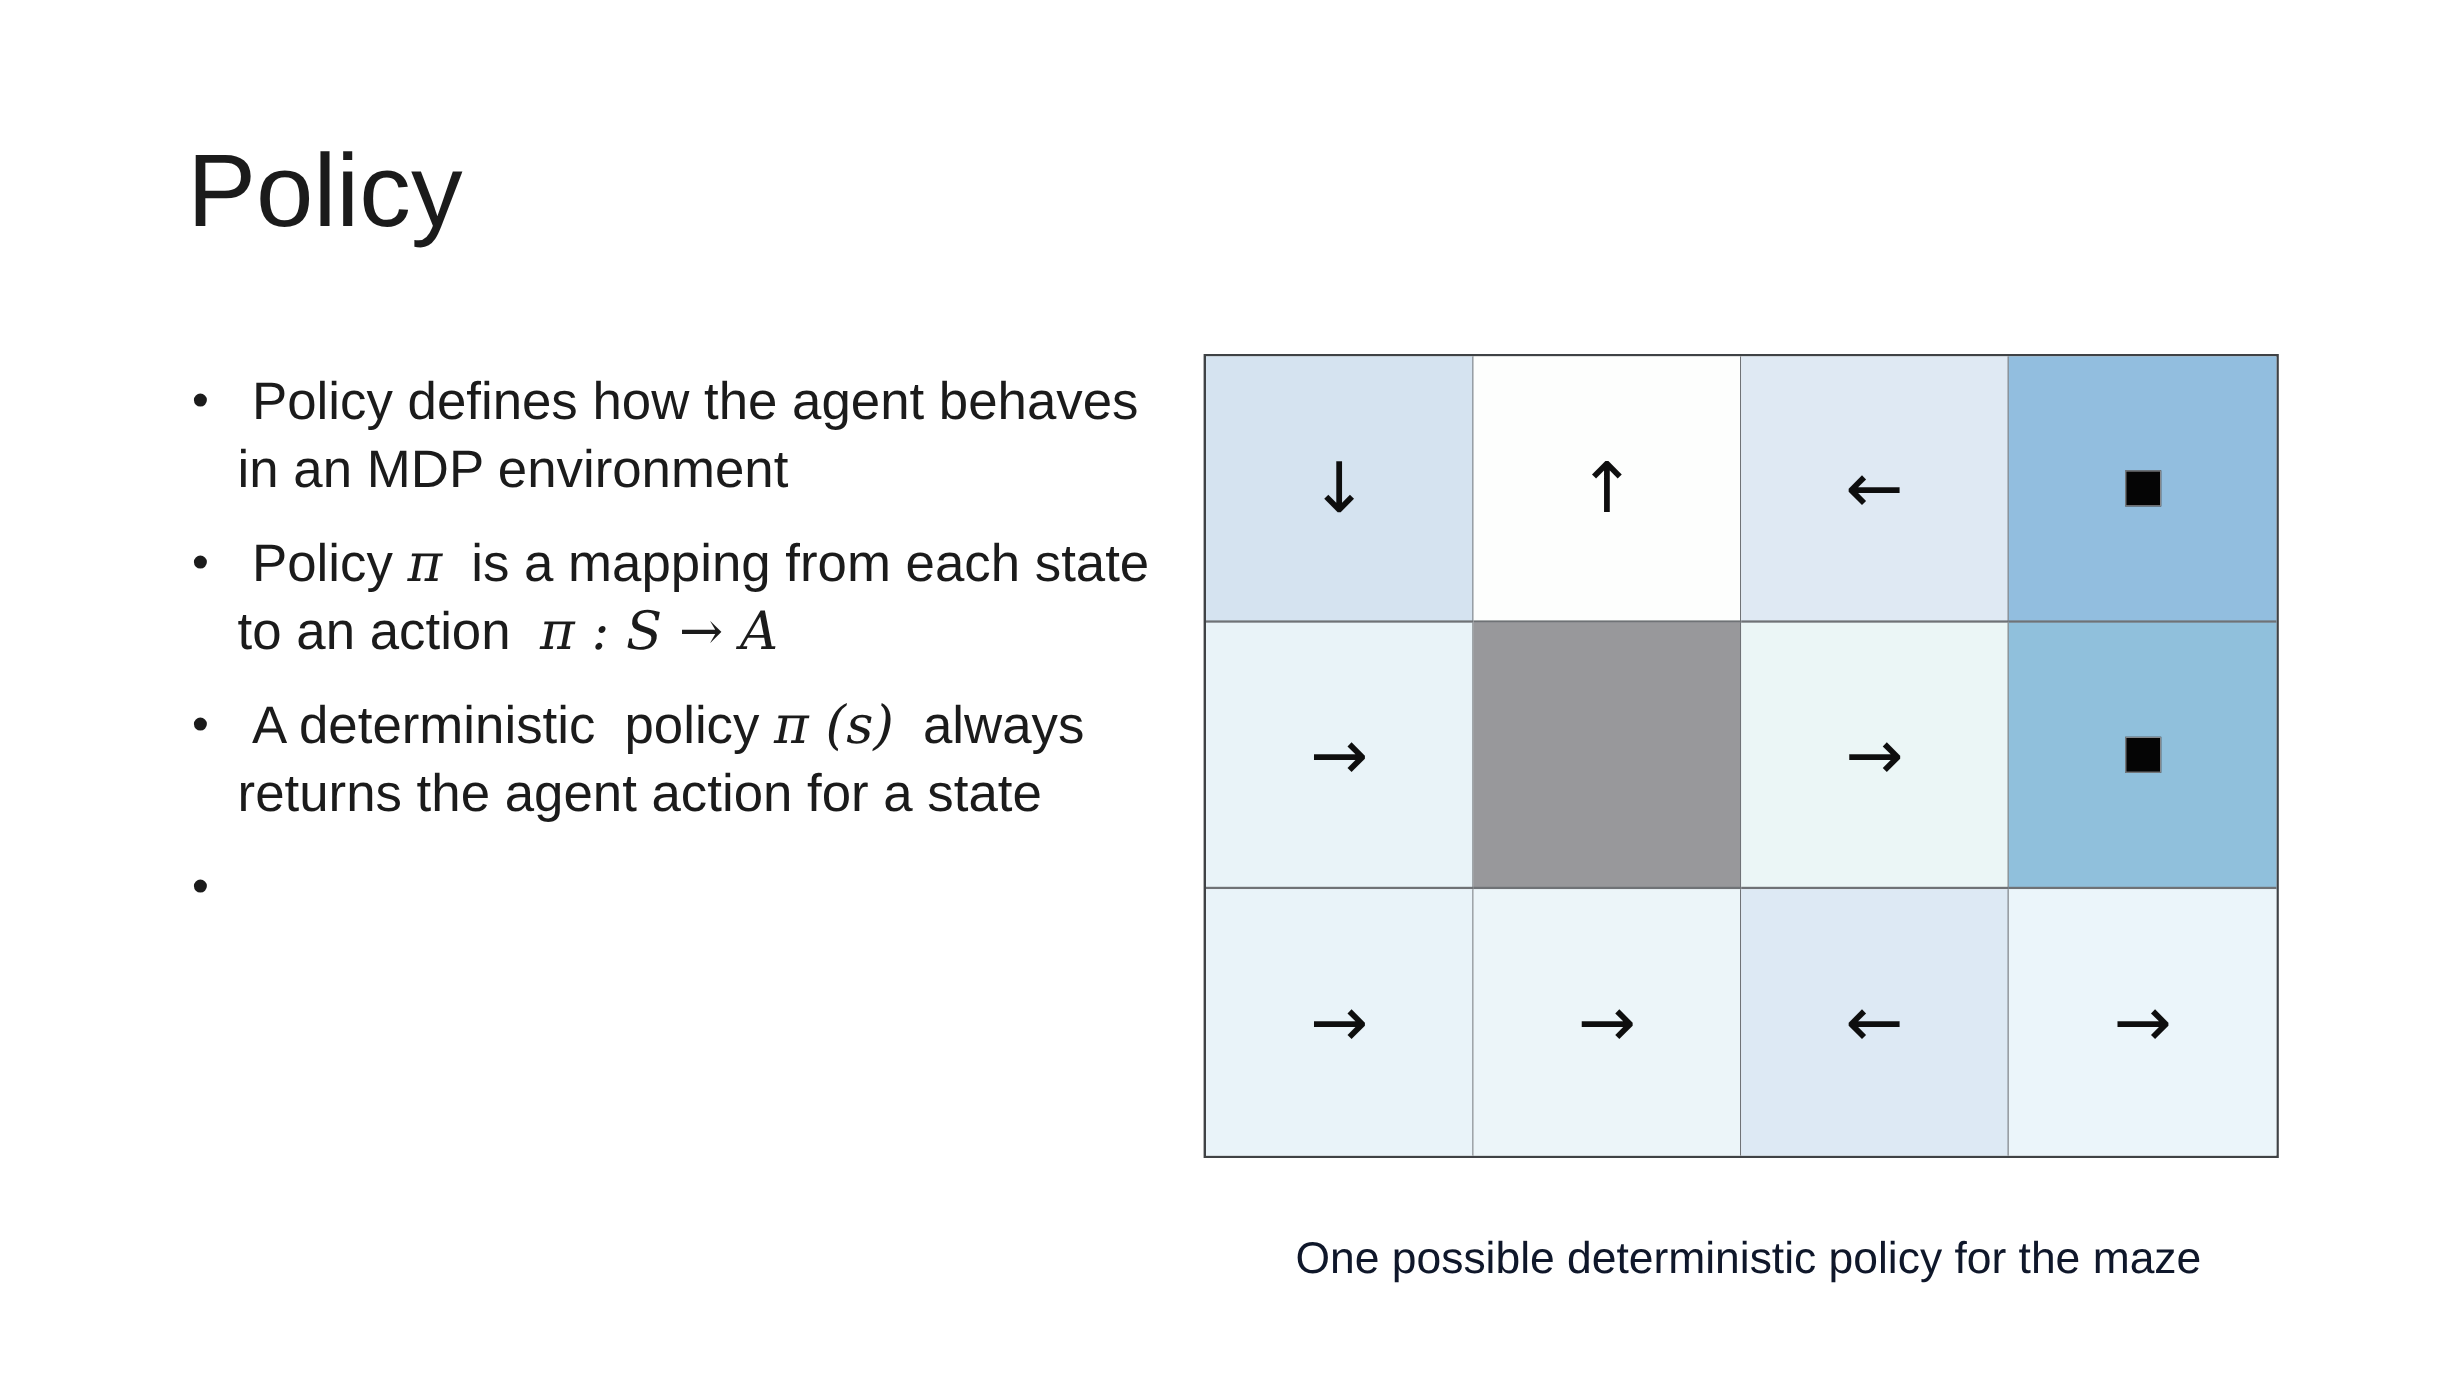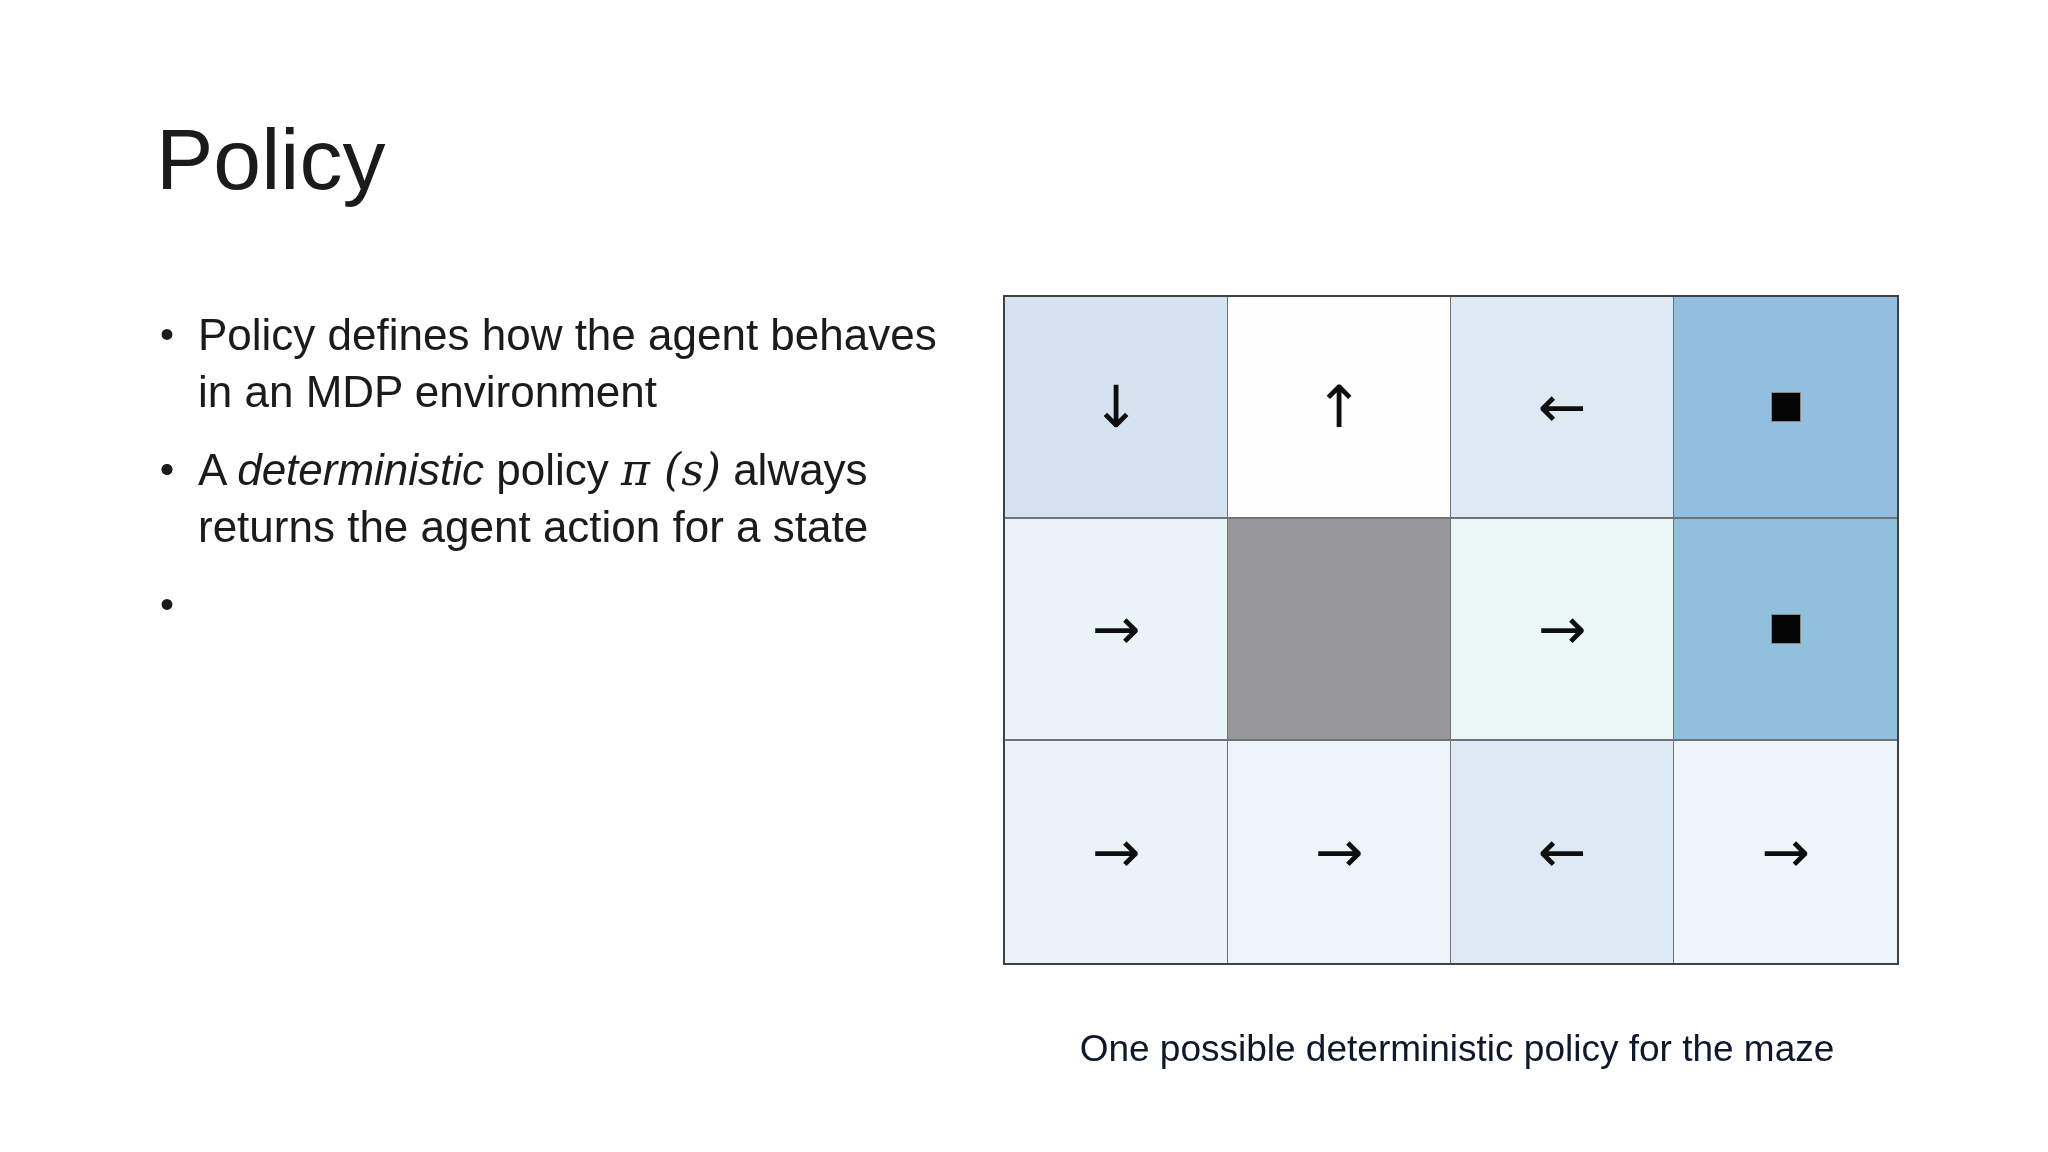--- a/index.html
+++ b/index.html
@@ -41,22 +41,22 @@
     line-height: 57px;
     white-space: pre-wrap;
     color: #1b1b1b;
   }
   .bullet .marker {
     position: absolute;
     left: 2px;
     top: 0;
     font-size: 40px;
   }
-  .run-p { font-style: normal; }
-  .run-i { font-style: italic; }
+  .run-p { font-style: normal; margin-left: 12px; }
+  .run-i { }
   .run-m {
     font-family: "DejaVu Serif", serif;
     font-style: italic;
   }
   .maze {
     position: absolute;
     left: 1003px;
     top: 295px;
     width: 896px;
     height: 670px;
@@ -102,21 +102,22 @@
   }
 </style>
 </head>
 <body>
 
 <div class="slide">
   <h1 class="title">Policy</h1>
   <div class="bullets" id="bullets">
       <div class="bullet"><span class="marker">•</span><span><span class="run-p">Policy defines how the agent behaves
 in an MDP environment</span></span></div>
-      <div class="bullet"><span class="marker">•</span></div>
+      <div class="bullet"><span class="marker">•</span><span><span class="run-p">Policy </span><span class="run-m">π</span><span class="run-p"> is a mapping from each state
+to an action  </span><span class="run-m">π : S → A</span></span></div>
       <div class="bullet"><span class="marker">•</span><span><span class="run-p">A </span><span class="run-i">deterministic</span><span class="run-p"> policy </span><span class="run-m">π (s)</span><span class="run-p"> always
 returns the agent action for a state</span></span></div>
       <div class="bullet"><span class="marker">•</span></div>
     </div>
   <div class="maze" id="maze">
       <div class="cell" style="background: rgb(213, 227, 240);">
         <span class="sym">↓</span>
       </div>
       <div class="cell" style="background: rgb(253, 254, 253);">
         <span class="sym">↑</span>

